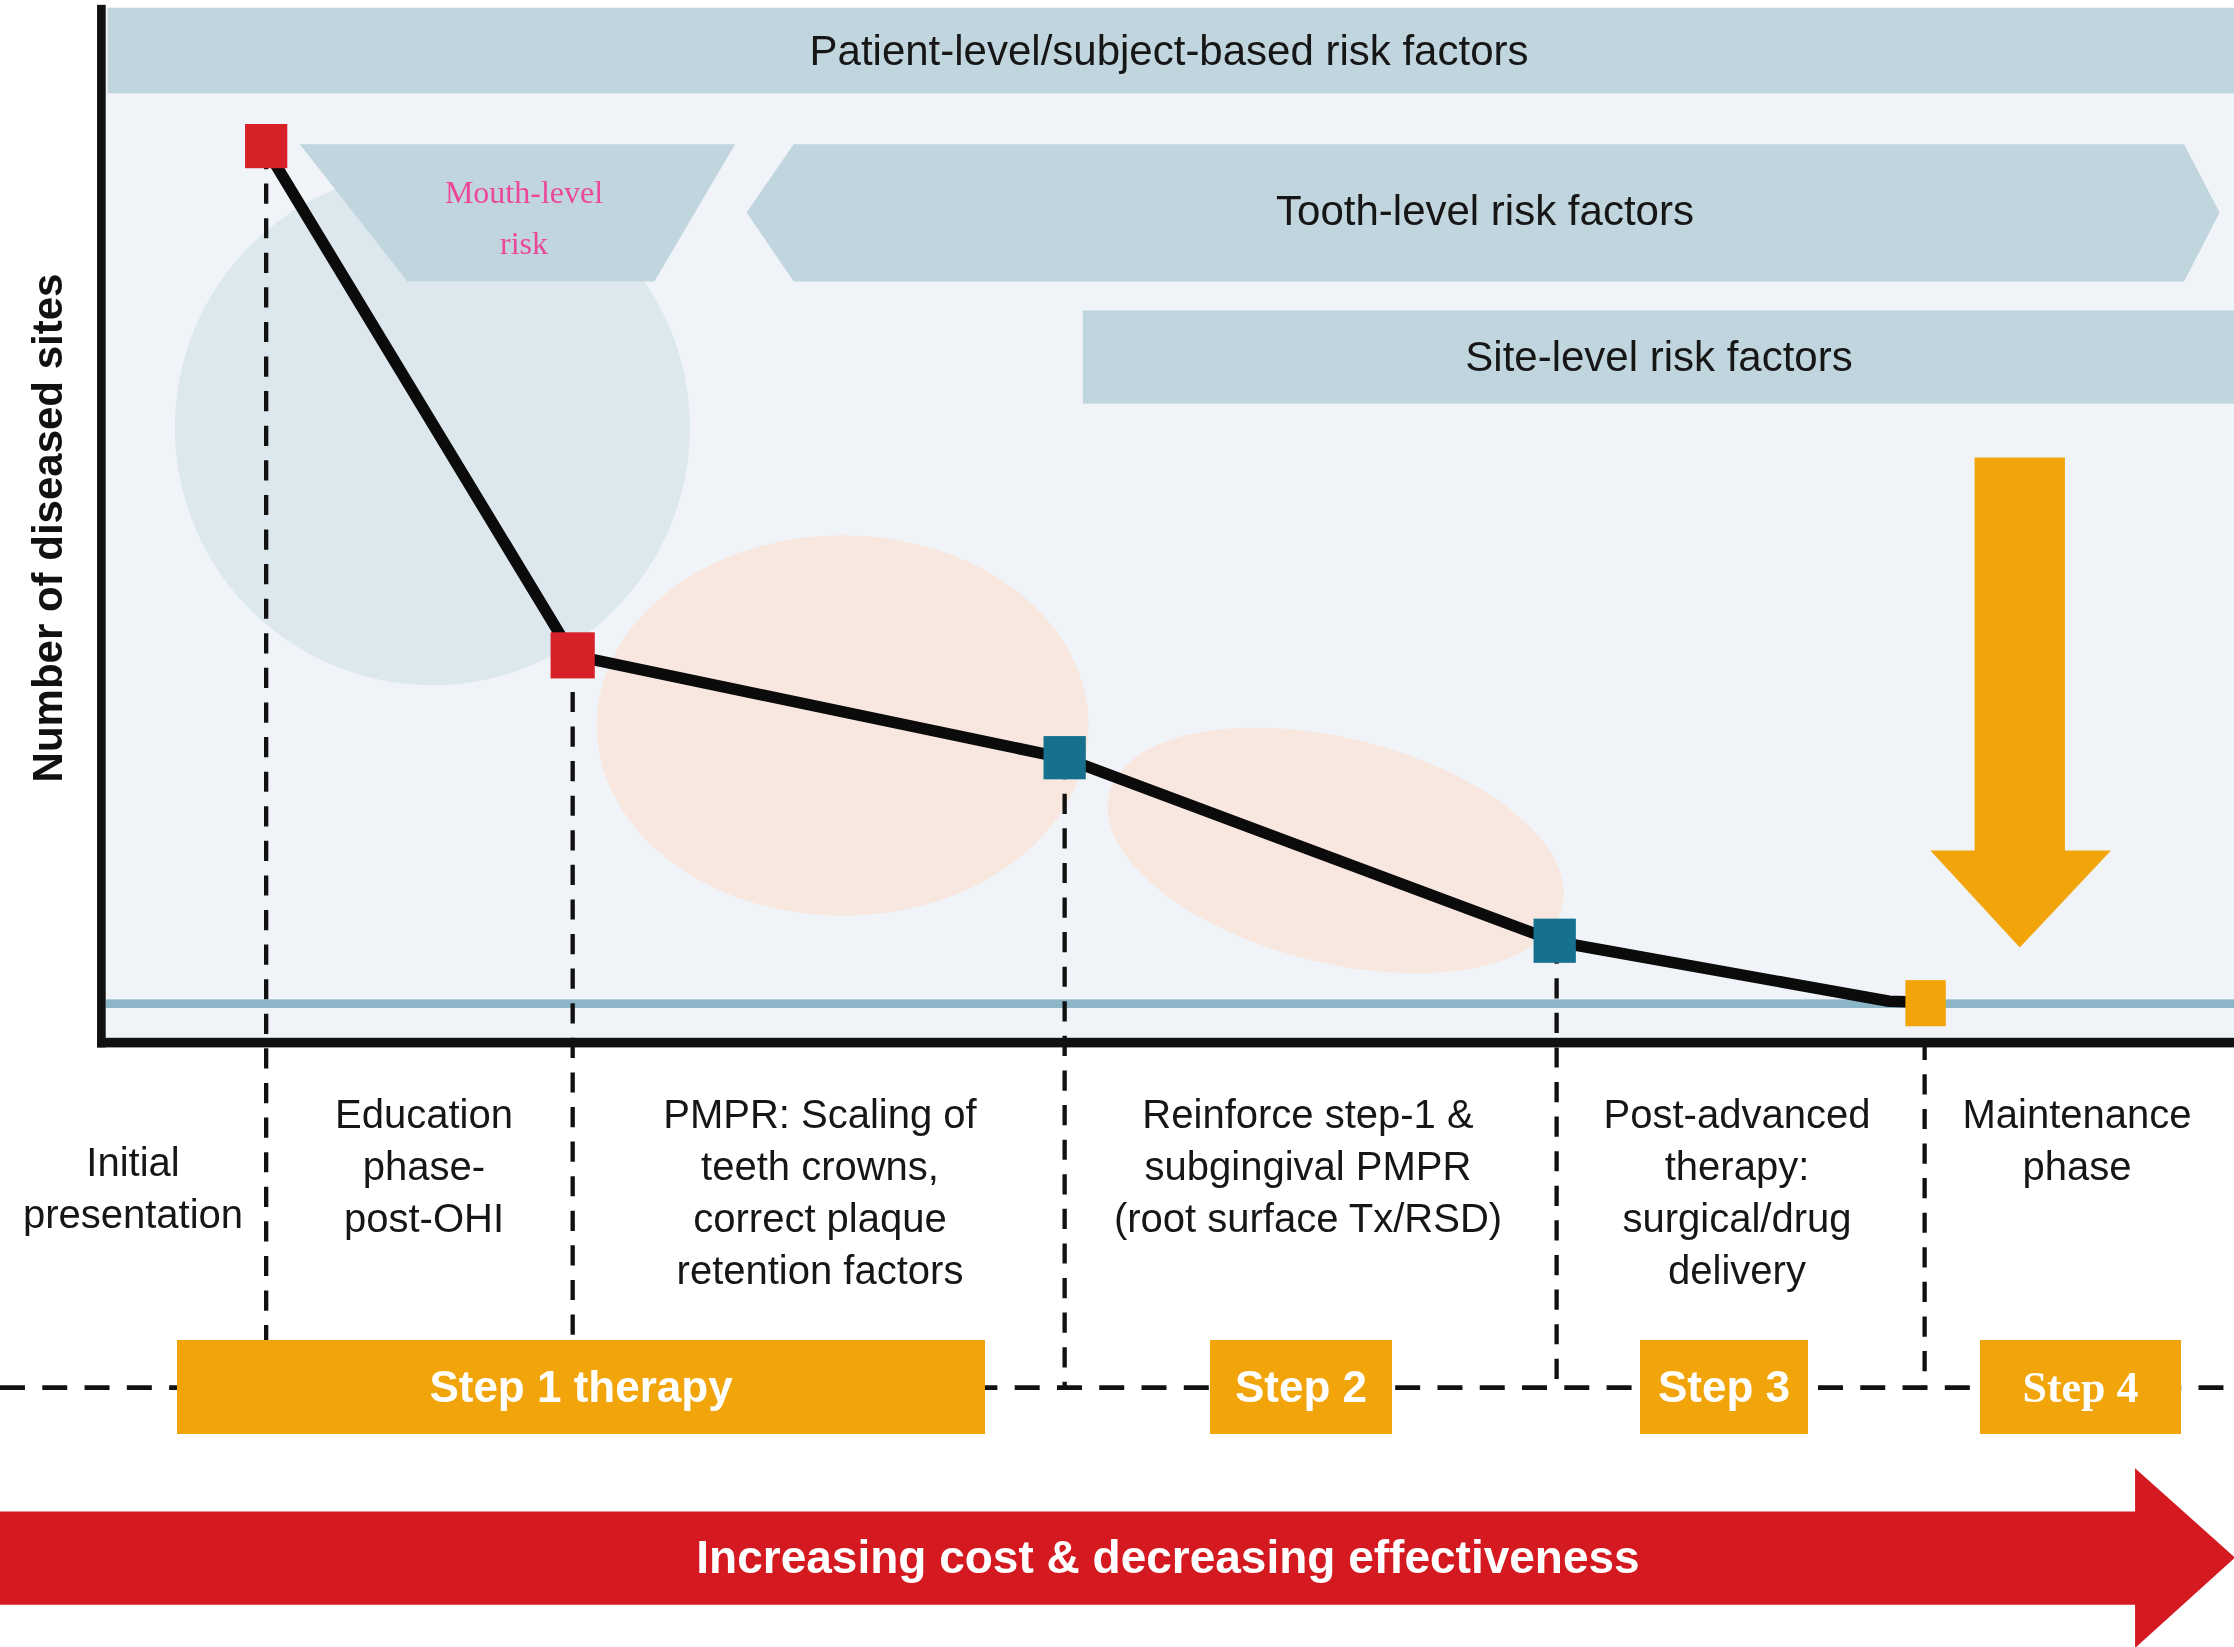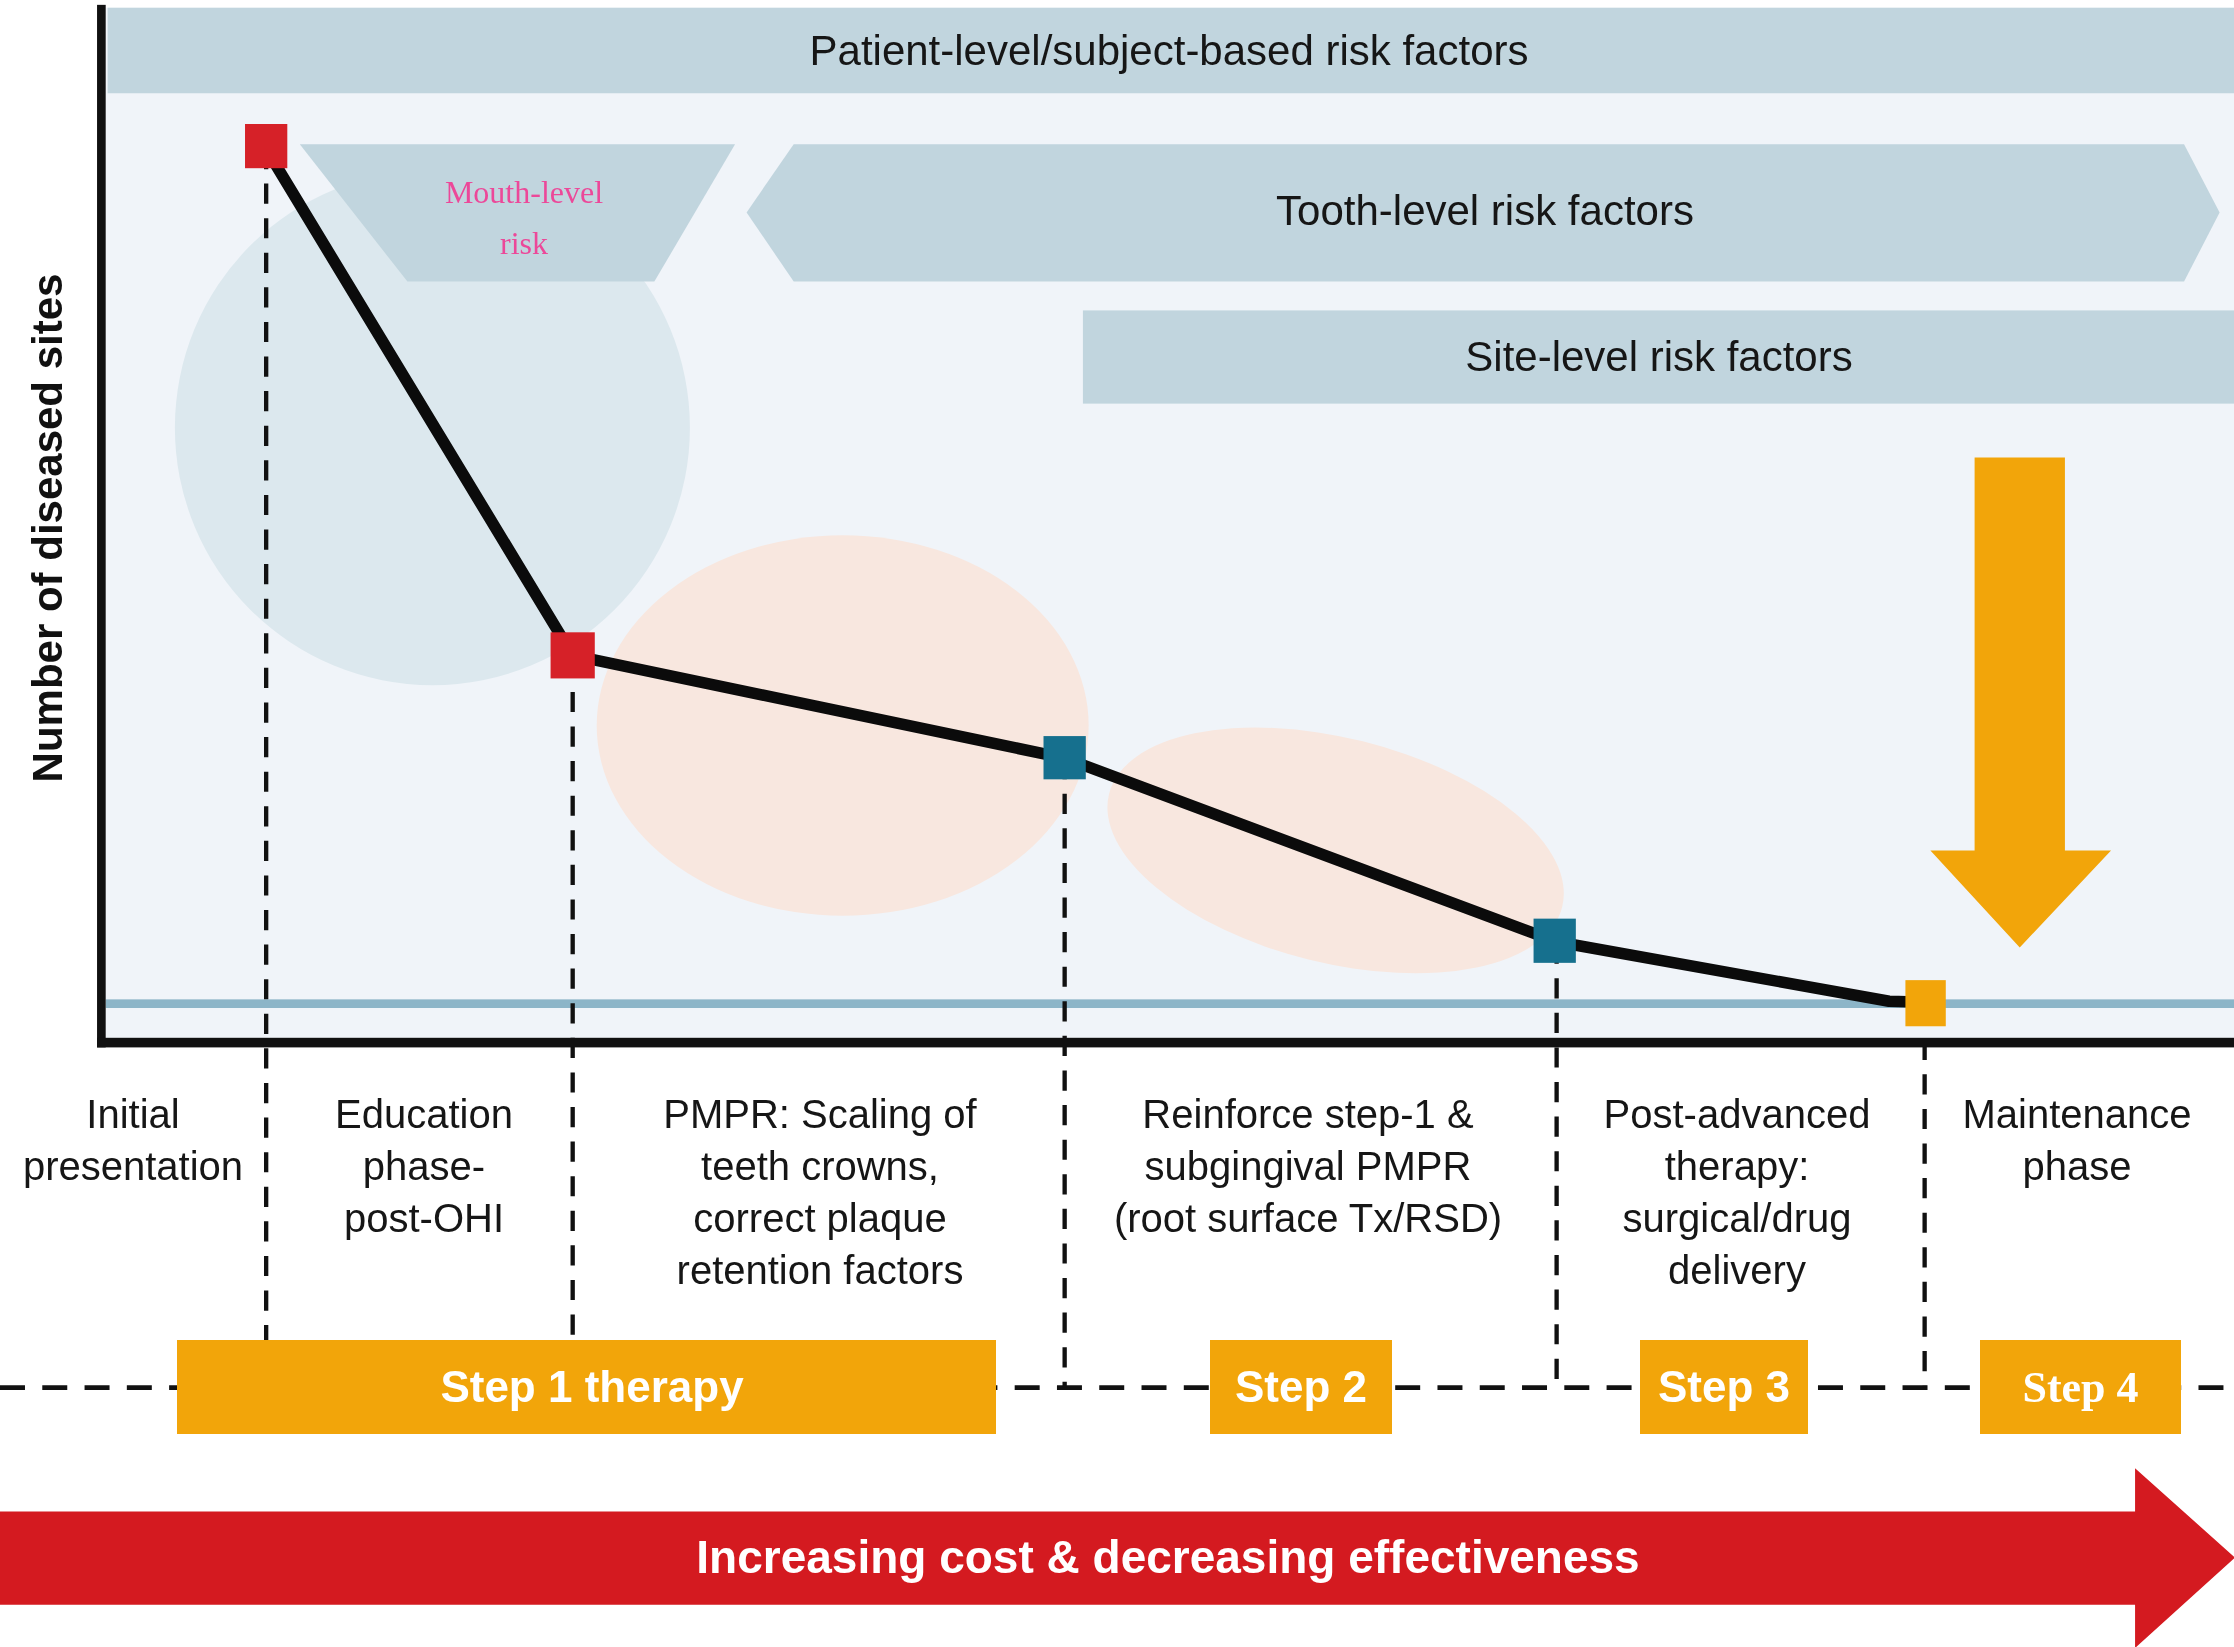--- a/index.html
+++ b/index.html
@@ -69,21 +69,21 @@
 
   <div class="txt mouth-label" style="left:524px;top:218px;">
     <span style="display:block;">Mouth-level</span>
     <span style="display:block;">risk</span>
   </div>
 
   <div class="txt banner-label" style="left:1659px;top:357px;">Site-level risk factors</div>
 
   <div class="txt banner-label" style="left:1485px;top:211px;">Tooth-level risk factors</div>
 
-  <div class="phase" style="left:133px;">
+  <div class="phase" style="left:133px;margin-top:48px;">
     <span>Initial</span>
     <span>presentation</span>
   </div>
   <div class="phase" style="left:424px;">
     <span>Education</span>
     <span>phase-</span>
     <span>post-OHI</span>
   </div>
   <div class="phase" style="left:820px;">
     <span>PMPR: Scaling of</span>
@@ -100,21 +100,21 @@
     <span>Post-advanced</span>
     <span>therapy:</span>
     <span>surgical/drug</span>
     <span>delivery</span>
   </div>
   <div class="phase" style="left:2077px;">
     <span>Maintenance</span>
     <span>phase</span>
   </div>
 
-  <div class="stepbox" style="left:177px;width:808px;padding-left:11px;">Step 1 therapy</div>
+  <div class="stepbox" style="left:177px;width:808px;">Step 1 therapy</div>
   <div class="stepbox" style="left:1210px;width:182px;">Step 2</div>
   <div class="stepbox" style="left:1640px;width:168px;text-align:right;">Step 3</div>
   <div class="stepbox" style="left:1980px;width:201px;font-family:Liberation Serif, serif;">Step 4</div>
 
   <div class="cost-label">Increasing cost &amp; decreasing effectiveness</div>
 
 </div>
 
 
 </body></html>

